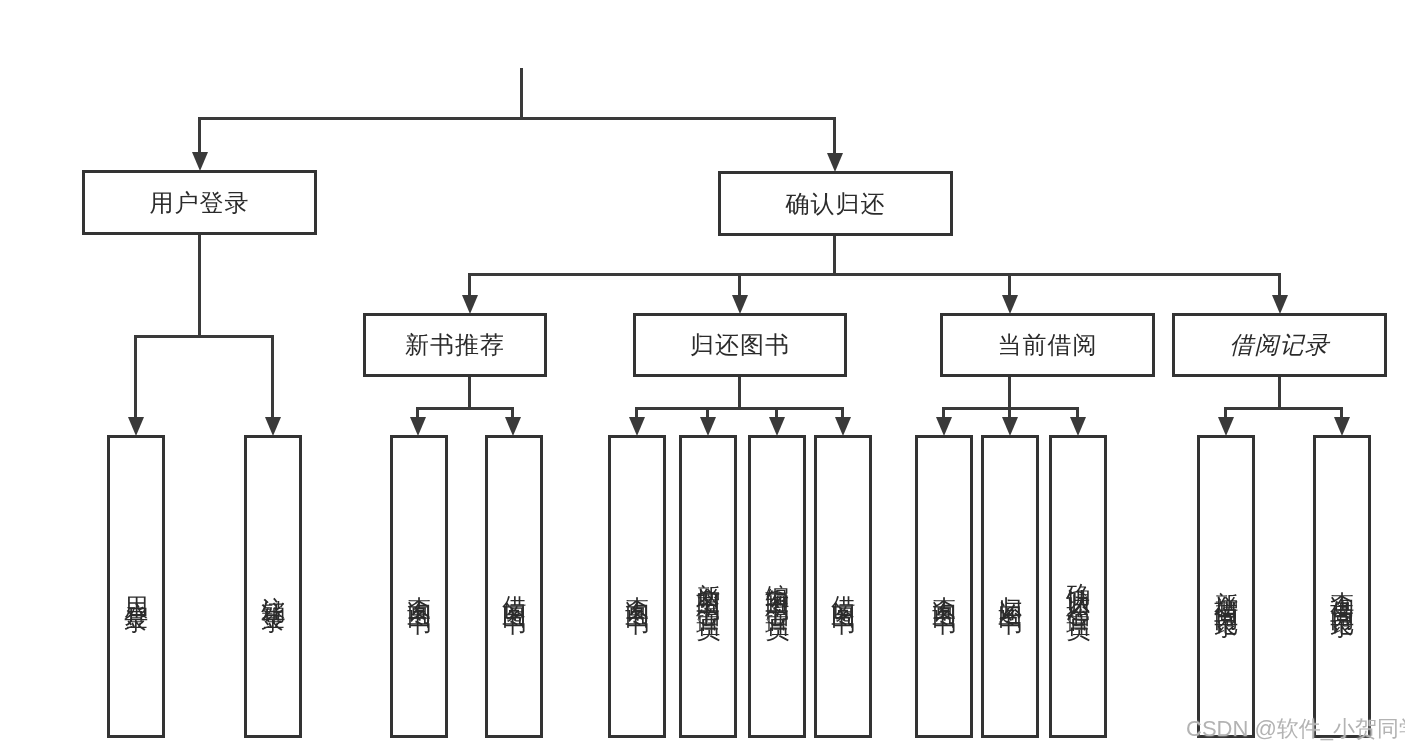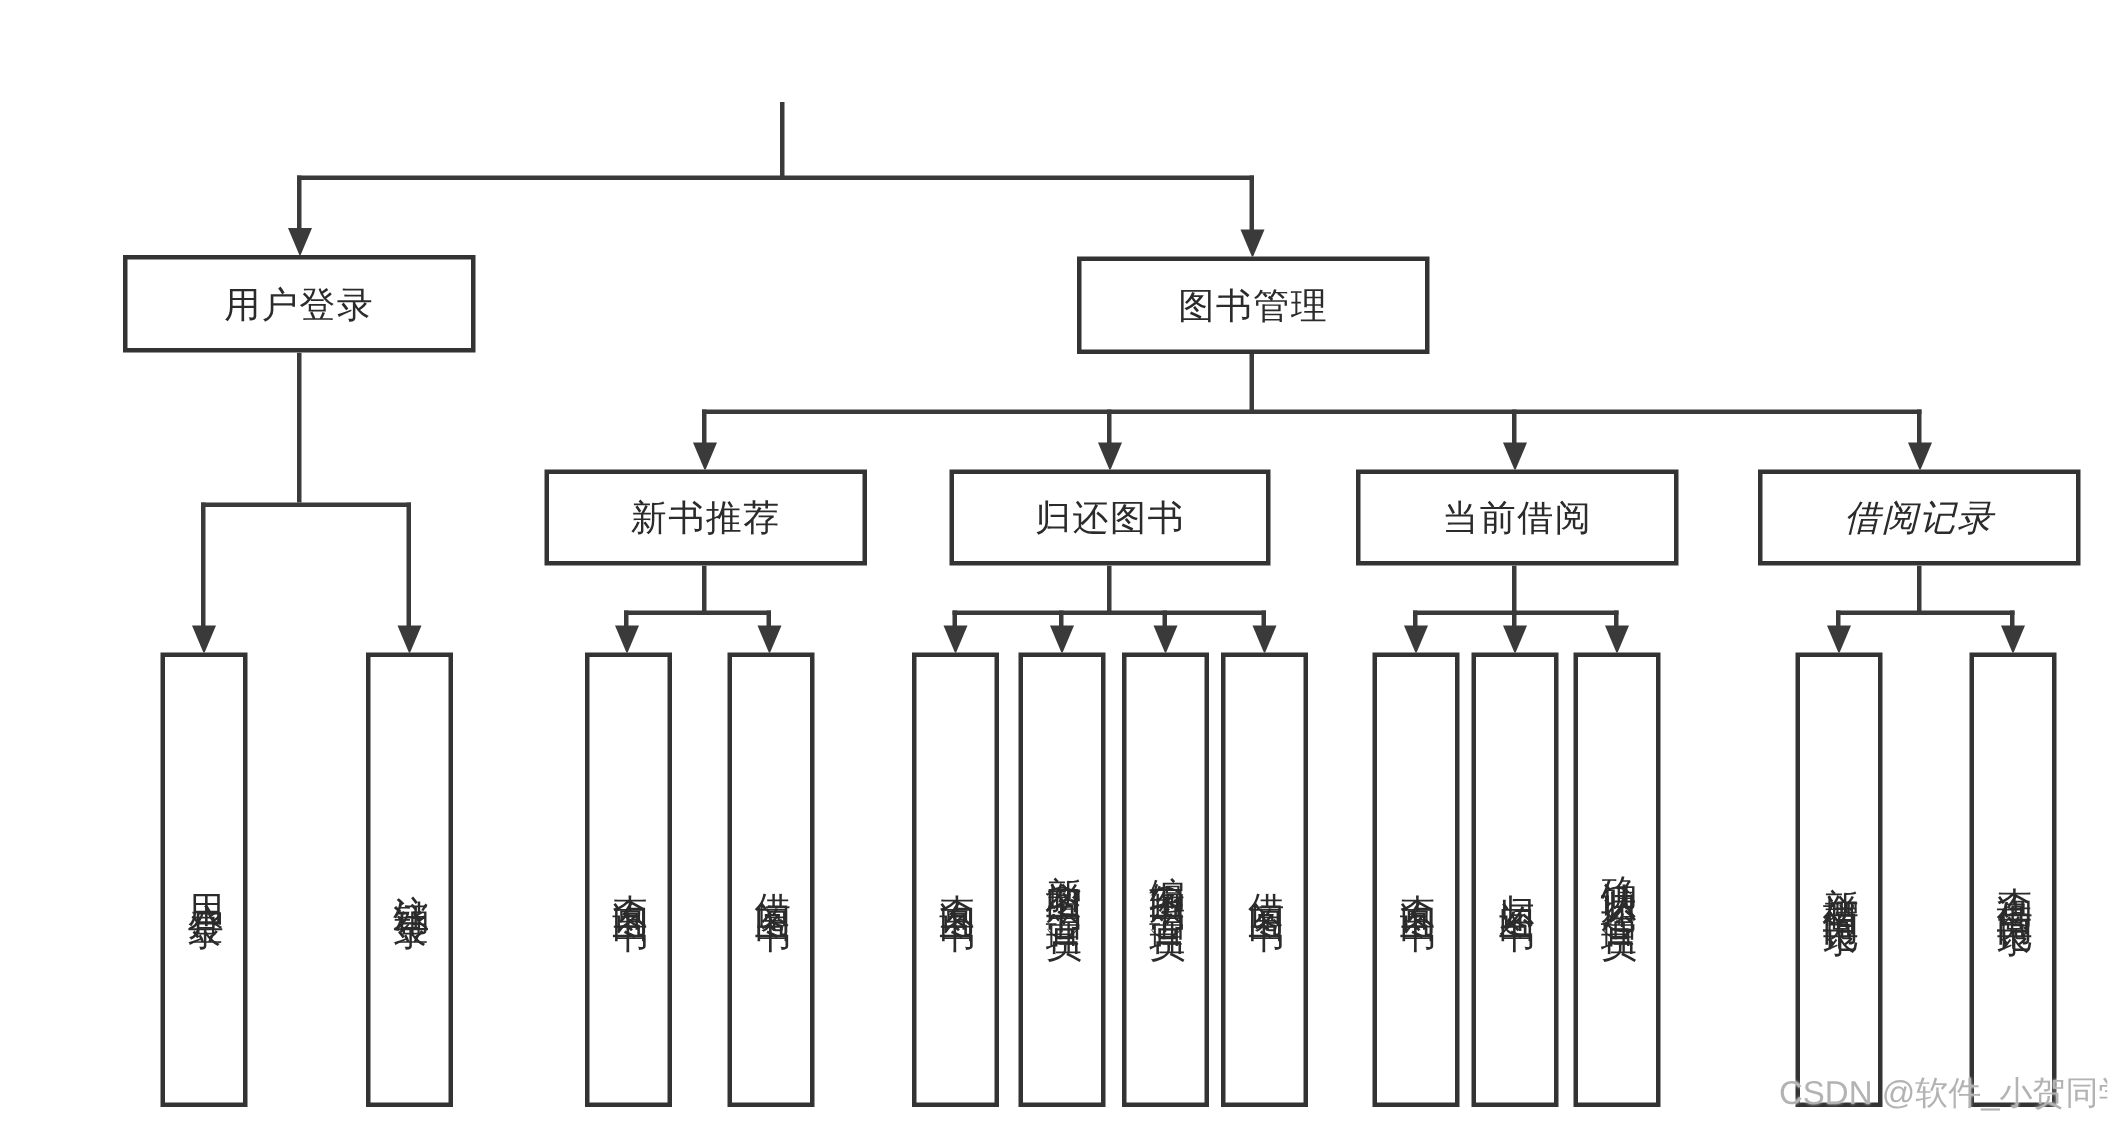--- a/index.html
+++ b/index.html
@@ -115,25 +115,25 @@
 
   <div class="line v" style="left:1278px;top:377px;height:32px;"></div>
   <div class="line h" style="left:1224px;top:407px;width:119px;"></div>
   <div class="line v" style="left:1224px;top:407px;height:13px;"></div>
   <div class="arr" style="left:1218px;top:417px;"></div>
   <div class="line v" style="left:1340px;top:407px;height:13px;"></div>
   <div class="arr" style="left:1334px;top:417px;"></div>
 
 
   <div class="box" style="left:82px;top:170px;width:235px;height:65px;">用户登录</div>
-  <div class="box" style="left:718px;top:171px;width:235px;height:65px;">图书管理</div>
+  <div class="box" style="left:718px;top:171px;width:235px;height:65px;">确认归还</div>
 
-  <div class="box" style="left:363px;top:313px;width:215px;height:64px;">新书推荐</div>
+  <div class="box" style="left:363px;top:313px;width:184px;height:64px;">新书推荐</div>
   <div class="box" style="left:633px;top:313px;width:214px;height:64px;">归还图书</div>
-  <div class="box" style="left:904px;top:313px;width:215px;height:64px;">当前借阅</div>
+  <div class="box" style="left:940px;top:313px;width:215px;height:64px;">当前借阅</div>
   <div class="box" style="left:1172px;top:313px;width:215px;height:64px;font-style:italic;">借阅记录</div>
 
   <div class="box vbox" style="left:107px;top:435px;width:58px;height:303px;">用户登录</div>
   <div class="box vbox" style="left:244px;top:435px;width:58px;height:303px;">注销登录</div>
 
   <div class="box vbox" style="left:390px;top:435px;width:58px;height:303px;">查询图书</div>
   <div class="box vbox" style="left:485px;top:435px;width:58px;height:303px;">借阅图书</div>
 
   <div class="box vbox" style="left:608px;top:435px;width:58px;height:303px;">查询图书</div>
   <div class="box vbox" style="left:679px;top:435px;width:58px;height:303px;">新增图书（管理员）</div>

